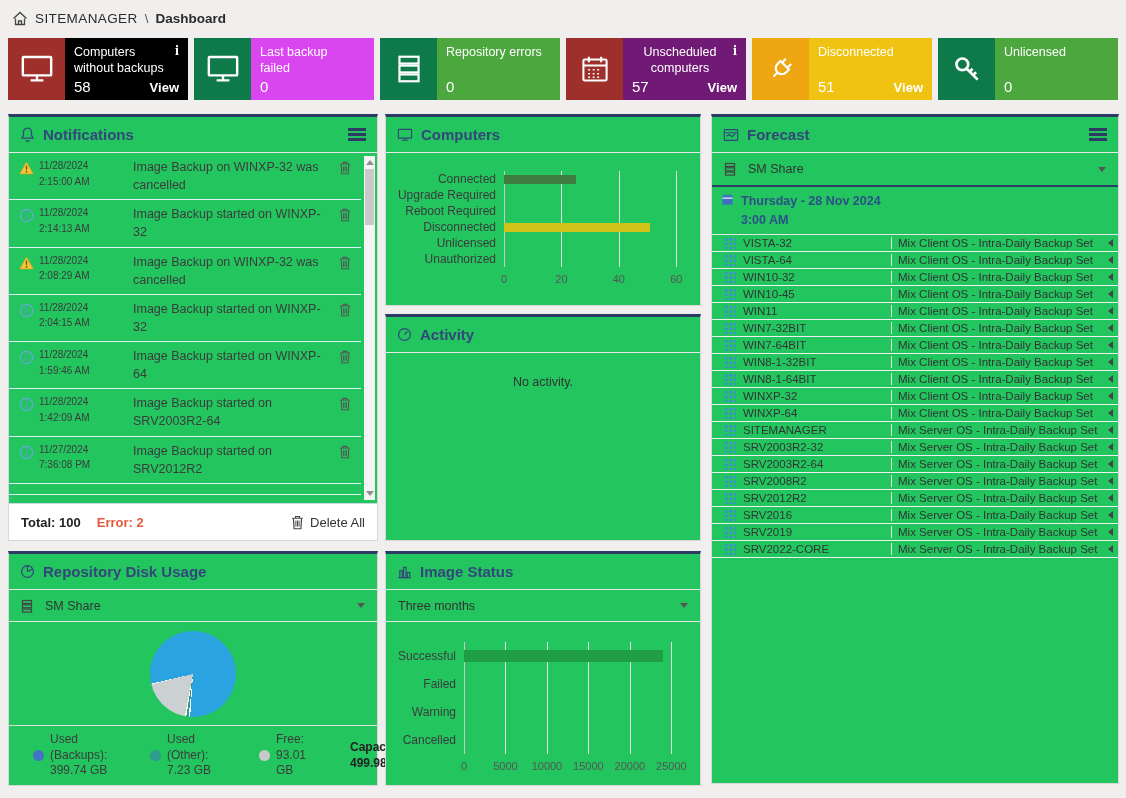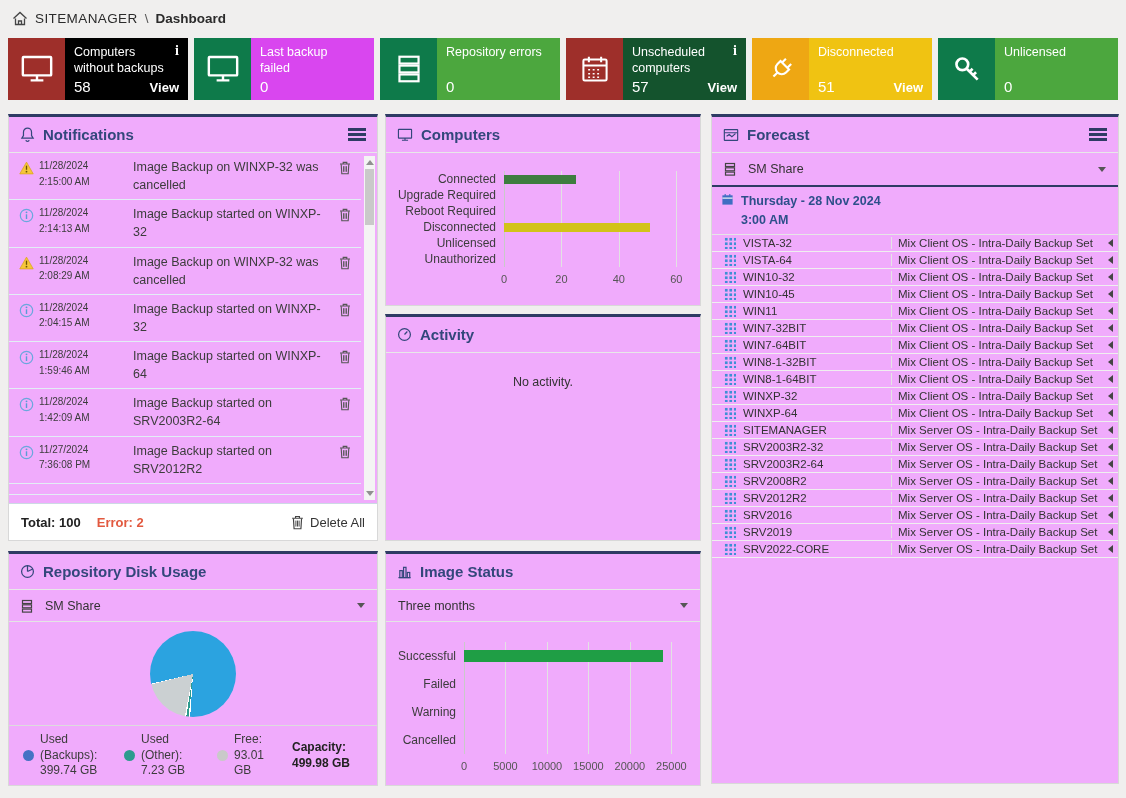--- a/index.html
+++ b/index.html
@@ -24,21 +24,21 @@
   .card-title { font-size:12.5px; line-height:1.3; max-width:96px; }
   .card-info { font-family:"Liberation Serif", serif; font-weight:bold; font-size:14px; line-height:1; }
   .card-bottom { display:flex; justify-content:space-between; align-items:flex-end; }
   .card-value { font-size:15px; }
   .card-view { font-weight:bold; font-size:13px; }
   
   .main { display:flex; padding:0 8px; margin-top:14px; align-items:flex-start; }
   .col-l { width:370px; flex:0 0 370px; }
   .col-m { width:316px; flex:0 0 316px; margin-left:7px; margin-right:10px; }
   .col-r { width:408px; flex:0 0 408px; }
-  .panel { background:#f0abfc; border:1px solid #d8d8d8; border-top:3px solid #2e3b64; }
+  .panel { background:#22c55e; border:1px solid #d8d8d8; border-top:3px solid #2e3b64; }
   .panel-h { display:flex; align-items:center; gap:8px; padding:0 11px; height:36px; color:#33477b; font-size:15px; font-weight:600; border-bottom:1px solid #e8e8e8; }
   .burger { display:block; width:18px; height:2.6px; background:#2e3b64; box-shadow:0 5px 0 #2e3b64, 0 10px 0 #2e3b64; margin-left:auto; margin-bottom:10px; cursor:pointer; }
   .caret { width:0; height:0; border-left:4px solid transparent; border-right:4px solid transparent; border-top:5px solid #555; margin-left:auto; }
   .drop { display:flex; align-items:center; gap:12px; padding:0 12px; height:32px; font-size:12.5px; color:#333; border-bottom:1px solid #e4e4e4; cursor:pointer; }
   
   #p-notifications { height:427px; display:flex; flex-direction:column; }
   .nlist { flex:1; overflow:hidden; position:relative; padding-right:16px; }
   .nrow { display:flex; align-items:center; padding:5px 2px 5px 10px; border-bottom:1px solid #e2eef5; }
   .nicon { width:20px; flex:0 0 20px; align-self:flex-start; padding-top:3px; }
   .ndate { width:86px; flex:0 0 86px; font-size:10px; line-height:1.55; align-self:flex-start; }
@@ -65,21 +65,21 @@
   .vtick { position:absolute; bottom:0; transform:translateX(-50%); font-size:11px; color:#555; white-space:nowrap; }
   
   #p-computers { height:192px; }
   #p-activity { height:227px; margin-top:8px; }
   .empty-msg { text-align:center; padding-top:22px; font-size:12.5px; color:#333; }
   #p-imagestatus { height:235px; margin-top:10px; }
   
   #p-repository { height:235px; margin-top:10px; display:flex; flex-direction:column; }
   .pie-area { flex:1; display:flex; align-items:center; justify-content:center; }
   .pie { width:86px; height:86px; border-radius:50%; }
-  .rlegend { border-top:1px solid #dcdcdc; display:flex; align-items:center; padding:5px 8px 5px 14px; height:60px; }
+  .rlegend { border-top:1px solid #dcdcdc; display:flex; align-items:center; padding:5px 8px 5px 24px; height:60px;gap:16px; }
   .litem { display:flex; align-items:center; gap:6px; font-size:12px; line-height:1.3; color:#3c3c3c; }
   .ldot { width:11px; height:11px; border-radius:50%; flex:0 0 11px; }
   .ltext { }
   .litem.cap { font-weight:bold; color:#222; }
   
   #p-forecast { height:670px; display:flex; flex-direction:column; }
   .fdrop { border-bottom:2px solid #2e3b64; height:34px; }
   .fgroup { padding:5px 9px 4px 9px; color:#2d4f8a; font-weight:bold; font-size:12.5px; line-height:1.5; border-bottom:1px solid #e6e6e6; display:flex; gap:7px; }
   .fgroup .cal { margin-top:1px; }
   .frow { display:flex; align-items:center; height:17px; font-size:11.5px; border-bottom:1px solid #efefef; color:#333; }
@@ -156,21 +156,21 @@
     <div class="card-body">
       <div class="card-top">
           <span class="card-title">Repository errors</span>
         </div>
       <div class="card-bottom">
           <span class="card-value">0</span>
         </div>
     </div>
   </div>
 
-  <div class="card" style="background: #14532d;">
+  <div class="card" style="background: #701a75; text-align: center;">
     <div class="card-iconbox" style="background: rgb(158, 47, 42);">
       <svg width="30" height="30" viewBox="0 0 22 22" fill="none" stroke="#fff" stroke-width="1.5">
         <rect x="2.5" y="4" width="17" height="15.5" rx="1"></rect>
           <path d="M6.5 2v4M15.5 2v4M2.5 8.5h17"></path>
         <g stroke-width="1.1">
             <path d="M6 11.5h1.4M9.3 11.5h1.4M12.6 11.5h1.4M6 14.5h1.4M9.3 14.5h1.4M12.6 14.5h1.4M6 17h1.4M9.3 17h1.4M12.6 17h1.4"></path>
           </g>
       </svg>
     </div>
     <div class="card-body">

